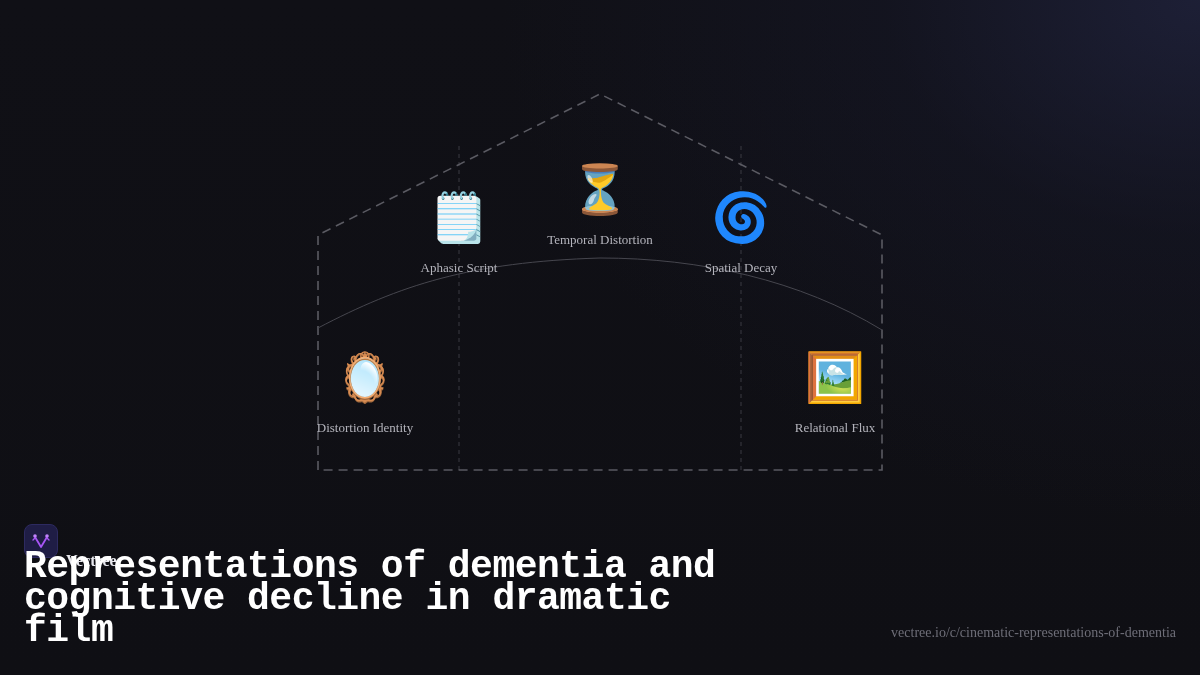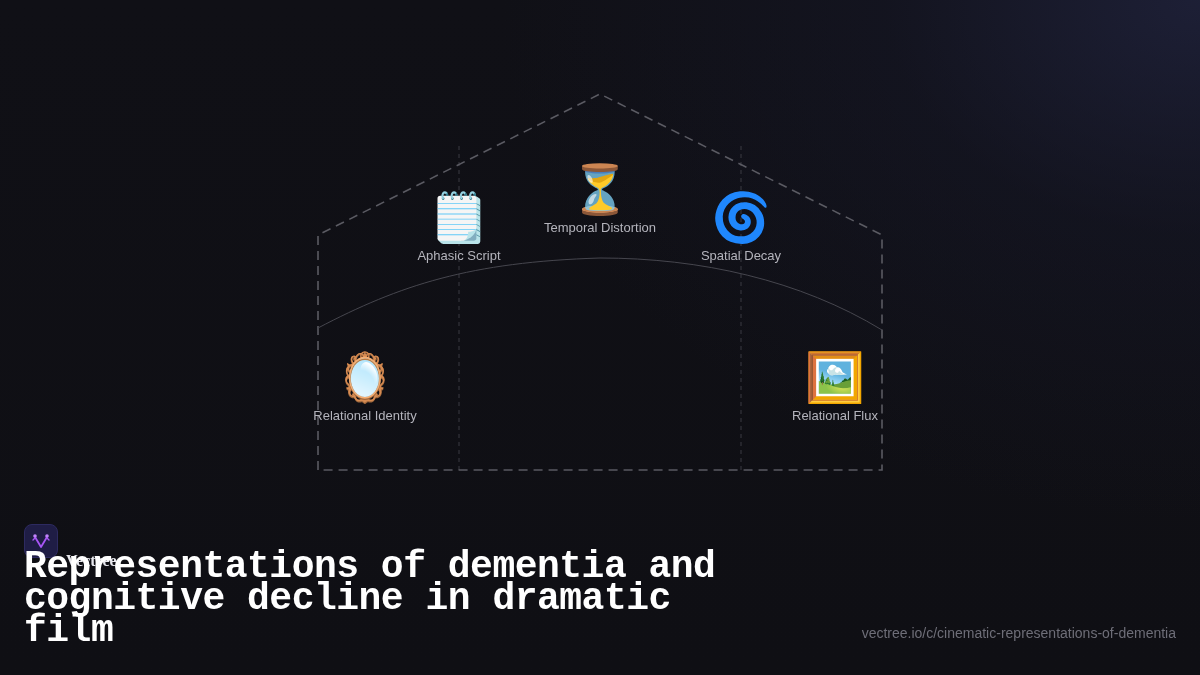--- a/index.html
+++ b/index.html
@@ -32,22 +32,22 @@
       transform: translateX(-50%);
       cursor: pointer;
     }
     .node-icon {
       font-size: 48px;
       line-height: 54px;
       height: 54px;
       font-family: "DejaVu Sans", sans-serif;
     }
     .node-label {
-      margin-top: 4px;
-      font-family: Liberation Sans, sans-serif;
+      margin-top: 16px;
+      font-family: Liberation Serif, serif;
       font-size: 13px;
       color: #b4b4bc;
       white-space: nowrap;
     }
     .brand {
       position: absolute;
       left: 24px;
       top: 512px;
       display: flex;
       align-items: center;
@@ -80,21 +80,21 @@
       font-weight: bold;
       font-size: 38px;
       line-height: 32px;
       color: #ffffff;
       letter-spacing: -0.5px;
     }
     .url {
       position: absolute;
       right: 24px;
       top: 625px;
-      font-family: Liberation Sans, sans-serif;
+      font-family: Liberation Serif, serif;
       font-size: 14px;
       color: #6e6e78;
     }
   </style>
 </head>
 <body>
 
 <div class="canvas">
 
   <svg class="diagram-svg" width="1200" height="675" viewBox="0 0 1200 675">
@@ -117,21 +117,21 @@
     <span class="node-label">Temporal Distortion</span>
   </div>
 
   <div class="node" style="left:741px; top:190px;">
     <span class="node-icon">🌀</span>
     <span class="node-label">Spatial Decay</span>
   </div>
 
   <div class="node" style="left:365px; top:350px;">
     <span class="node-icon">🪞</span>
-    <span class="node-label">Relational Identity</span>
+    <span class="node-label">Distortion Identity</span>
   </div>
 
   <div class="node" style="left:835px; top:350px;">
     <span class="node-icon">🖼️</span>
     <span class="node-label">Relational Flux</span>
   </div>
 
   <div class="brand">
     <div class="brand-logo">
       <svg width="20" height="20" viewBox="0 0 20 20">

